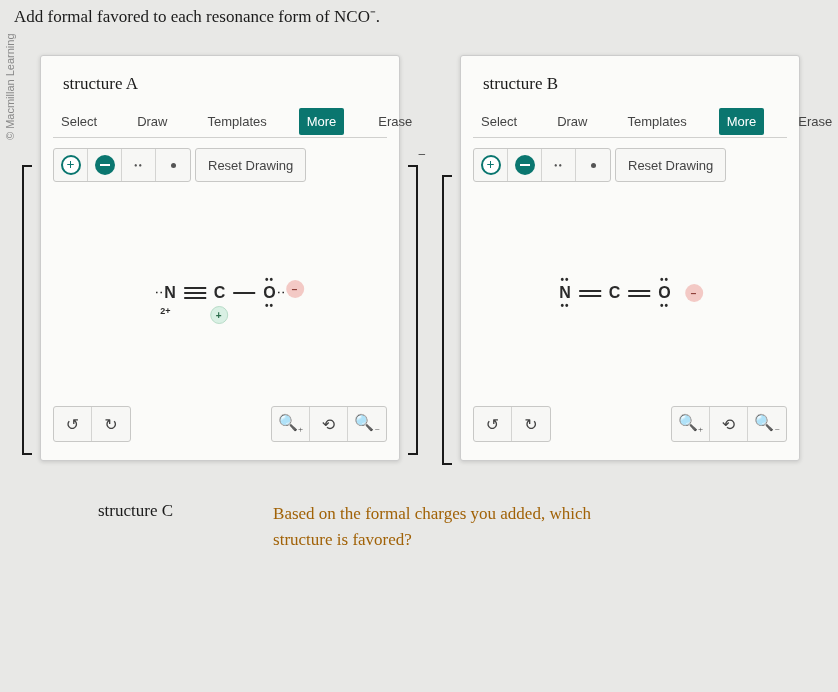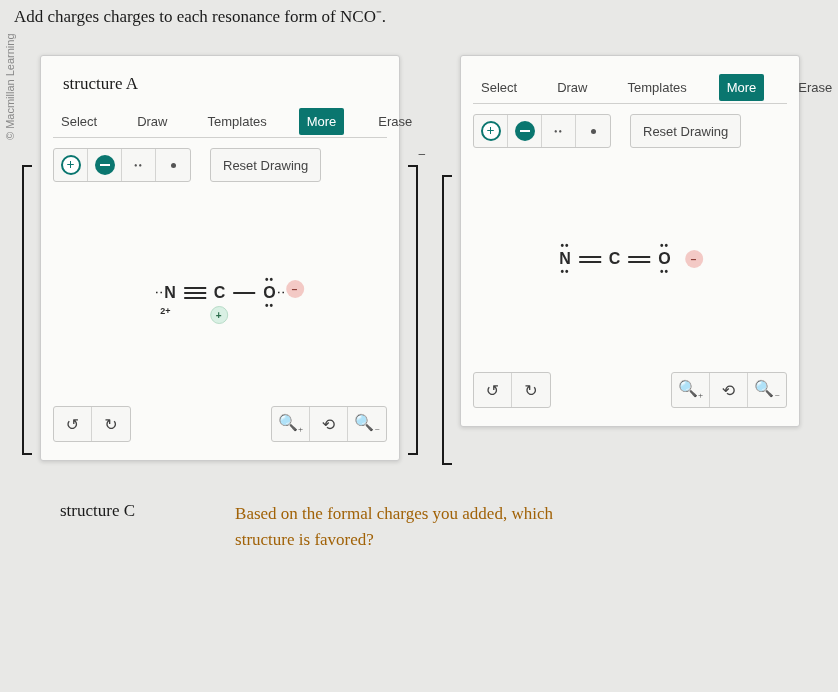--- a/index.html
+++ b/index.html
@@ -122,21 +122,21 @@
     width: 20px; height: 20px; border-radius: 50%;
     display: flex; align-items: center; justify-content: center;
     font-weight: bold; font-size: 14px; line-height: 1;
   }
   .circ.plus { background: #fff; border: 2px solid #0a766f; color: #0a766f; }
   .circ.minus { background: #0a766f; color: #fff; }
   .circ.minus .bar { width: 10px; height: 2px; background: #fff; }
   .lp-icon { font-size: 10px; color: #555; letter-spacing: 1px; }
   .rad-icon { width: 5px; height: 5px; background: #555; border-radius: 50%; }
   .reset-btn {
-    margin-left: 19px;
+    margin-left: 4px;
     padding: 0 12px;
     height: 34px;
     border: 1px solid #c8c8c6;
     border-radius: 3px;
     background: #f7f7f5;
     font-family: Arial, sans-serif;
     font-size: 13px;
     color: #444;
     display: flex;
     align-items: center;
@@ -194,30 +194,31 @@
     border-right: 1px solid #d4d4d2;
     cursor:pointer;
     font-size: 16px;
     color: #444;
   }
   .ctrl-btn:last-child { border-right:none; }
   .bottom-row {
     display: flex;
     gap: 100px;
     padding: 40px 0 0 60px;
+    margin-left: 38px;
   }
   .bottom-title { font-size: 17px; color: #1a1a1a; }
   .question-text { font-size: 17px; color: #a16207; max-width: 340px; line-height: 1.5; }
 </style>
 </head>
 <body>
 
 <div class="copyright">© Macmillan Learning</div>
 
-<div class="prompt">Add charges charges to each resonance form of NCO⁻.</div>
+<div class="prompt">Add formal favored to each resonance form of NCO⁻.</div>
 
 <div class="panels-row">
 
   <div class="panel-wrap">
     <div class="bracket-left"></div>
     <div class="bracket-right"></div>
     <div class="panel">
       <div class="panel-title">structure A</div>
 
       <div class="tab-row">
@@ -297,20 +298,21 @@
               <span>🔍<sub style="font-size:9px;">−</sub></span>
             </div>
         </div>
       </div>
     </div>
   </div>
 
   <div class="panel-wrap">
     <div class="bracket-left" style="top:120px;"></div>
     <div class="panel" style="width:340px;">
+      <div class="panel-title">structure B</div>
 
       <div class="tab-row">
         <div class="tab">Select</div>
         <div class="tab">Draw</div>
         <div class="tab">Templates</div>
         <div class="tab active">More</div>
         <div class="erase">Erase</div>
       </div>
 
       <div class="tool-row">

